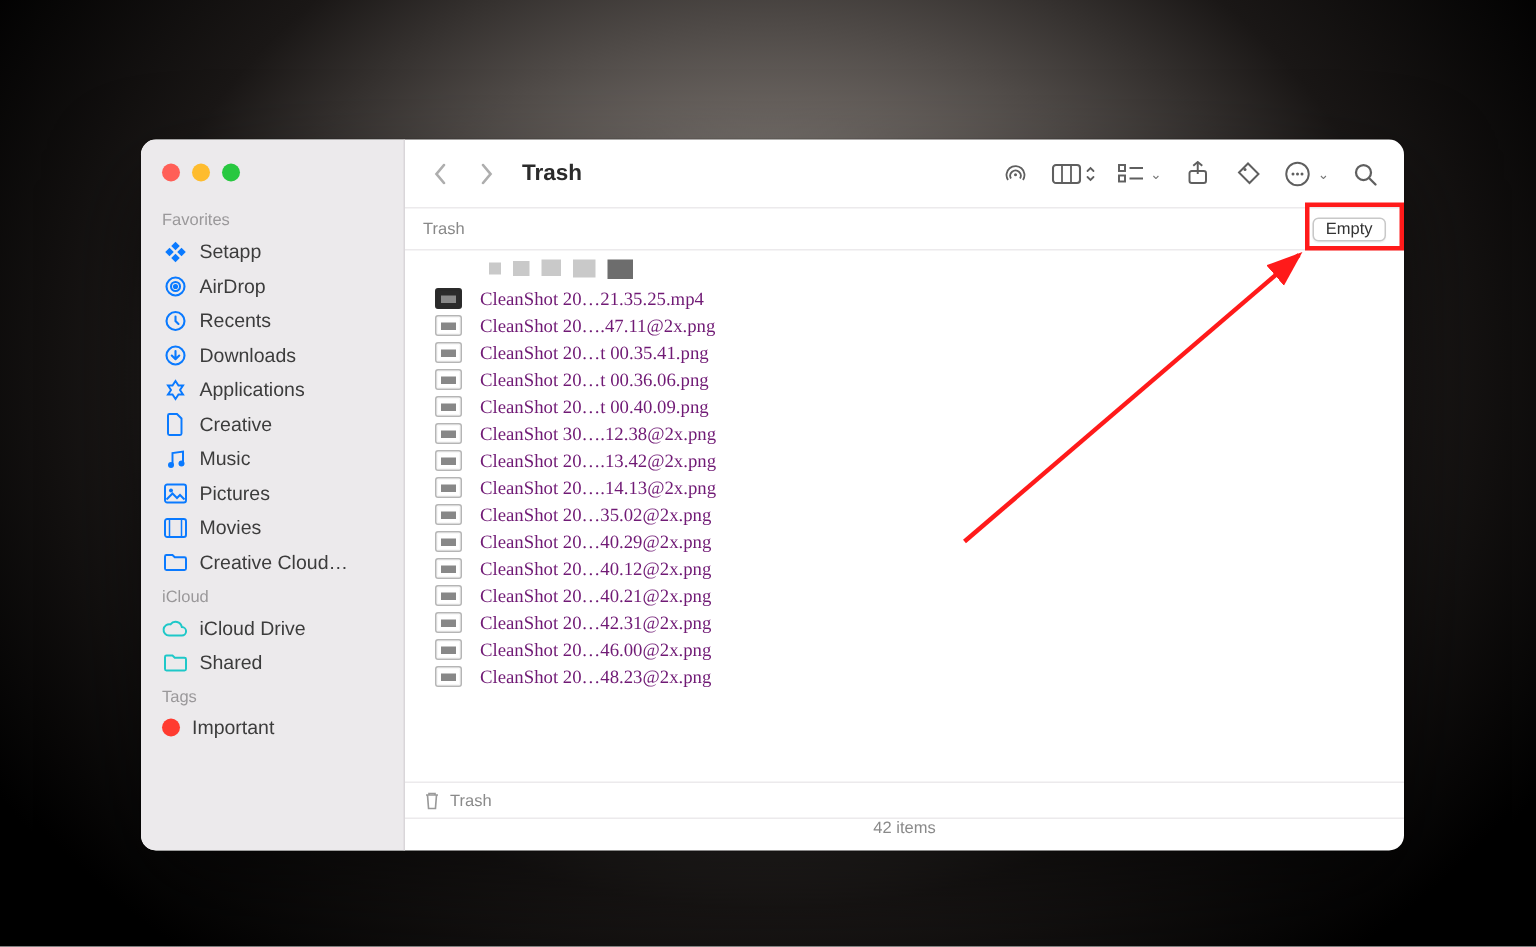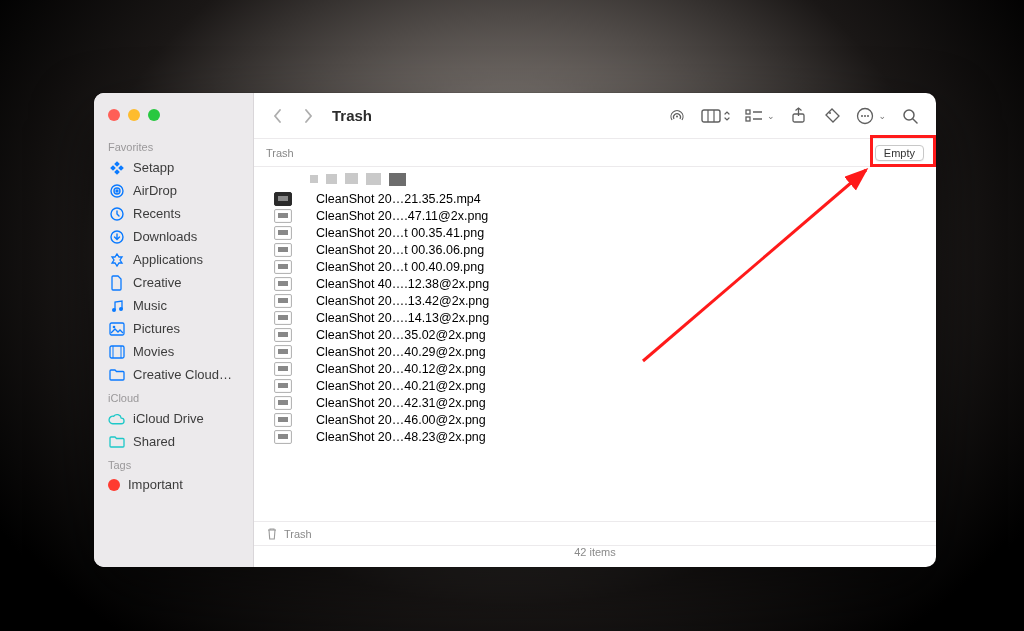--- a/index.html
+++ b/index.html
@@ -18,21 +18,21 @@
     width: 842px; height: 474px;
     background: #fff;
     border-radius: 10px;
     box-shadow: 0 25px 60px rgba(0,0,0,.55), 0 0 0 1px rgba(0,0,0,.08);
     overflow: hidden;
     display: flex;
   }
 
   
   .sidebar {
-    width: 160px;
+    width: 176px;
     background: #eceaec;
     border-right: 1px solid #d9d6d9;
     padding-top: 14px;
     display: flex; flex-direction: column;
     overflow: hidden;
   }
   .traffic { display:flex; gap:8px; padding: 2px 0 14px 14px; }
   .tl { width:12px; height:12px; border-radius:50%; }
   .tl.red{background:#ff5f57;} .tl.yel{background:#febc2e;} .tl.grn{background:#28c840;}
   .section-label { font-size:11px; color:#9a989a; padding: 6px 14px 3px; font-weight:500;}
@@ -80,22 +80,22 @@
   }
   .sizerow { display:flex; gap:8px; padding:2px 10px 4px 48px;}
   .sizebox { width:16px; height:12px; background:#c9c9c9;}
   .sizebox:nth-child(1){width:8px;height:8px;margin-top:2px;}
   .sizebox:nth-child(2){width:11px;height:10px;margin-top:1px;}
   .sizebox:nth-child(3){width:13px;height:11px;}
   .sizebox:nth-child(4){width:15px;height:12px;}
   .sizebox:nth-child(5){width:17px;height:13px;background:#6d6d6d;}
 
   .file-row {
-    display:flex; align-items:center; gap:24px;
-    padding: 1.5px 12px; font-size:12.5px; color:#000000;
+    display:flex; align-items:center; gap:12px;
+    padding: 1.5px 12px; font-size:12.5px; color:#701a75;font-family:Liberation Serif, serif;
   }
   .file-ic { width:18px; height:14px; background:#fff; border:1px solid #b5b5b5; border-radius:2px;
     display:flex; align-items:center; justify-content:center; flex-shrink:0;
     box-shadow: inset 0 0 0 1px rgba(0,0,0,.03);
   }
   .file-ic.dark { background:#2b2b2b; border-color:#2b2b2b; }
   .file-ic .bar { width:10px; height:5px; background:#888;}
   .file-row span { white-space:nowrap; }
 
   .pathbar {
@@ -367,21 +367,21 @@
           <div class="file-row">
             <div class="file-ic">
               <div class="bar"></div>
             </div>
             <span>CleanShot 20…t 00.40.09.png</span>
           </div>
           <div class="file-row">
             <div class="file-ic">
               <div class="bar"></div>
             </div>
-            <span>CleanShot 40….12.38@2x.png</span>
+            <span>CleanShot 30….12.38@2x.png</span>
           </div>
           <div class="file-row">
             <div class="file-ic">
               <div class="bar"></div>
             </div>
             <span>CleanShot 20….13.42@2x.png</span>
           </div>
           <div class="file-row">
             <div class="file-ic">
               <div class="bar"></div>

